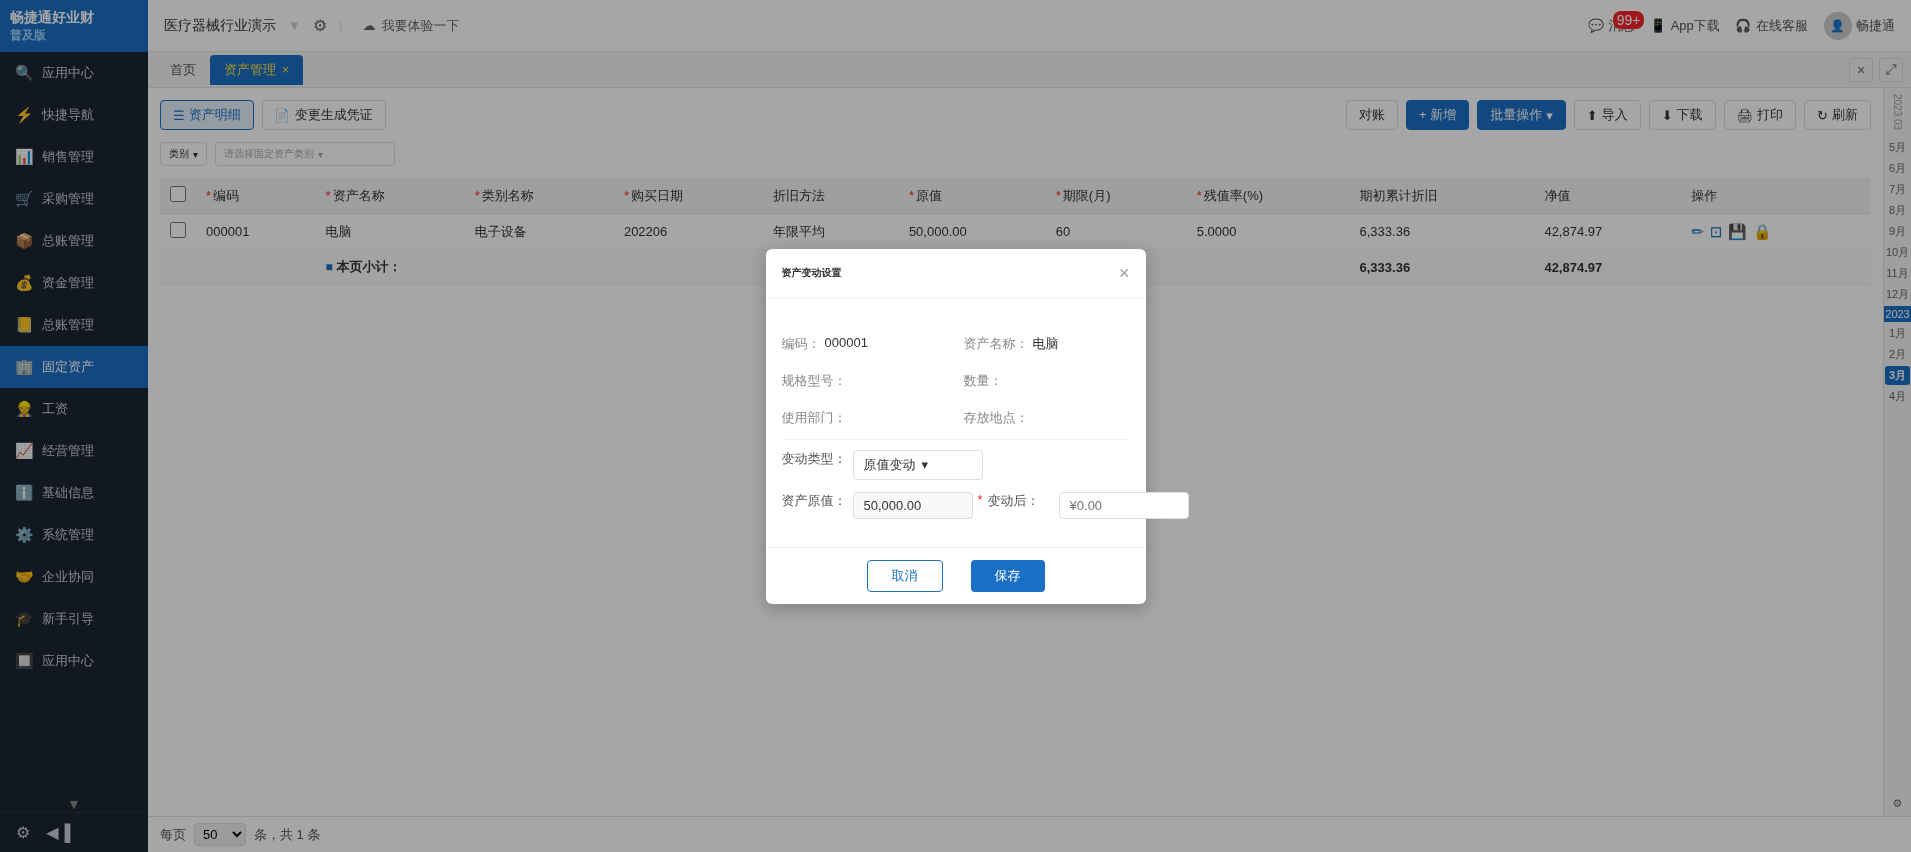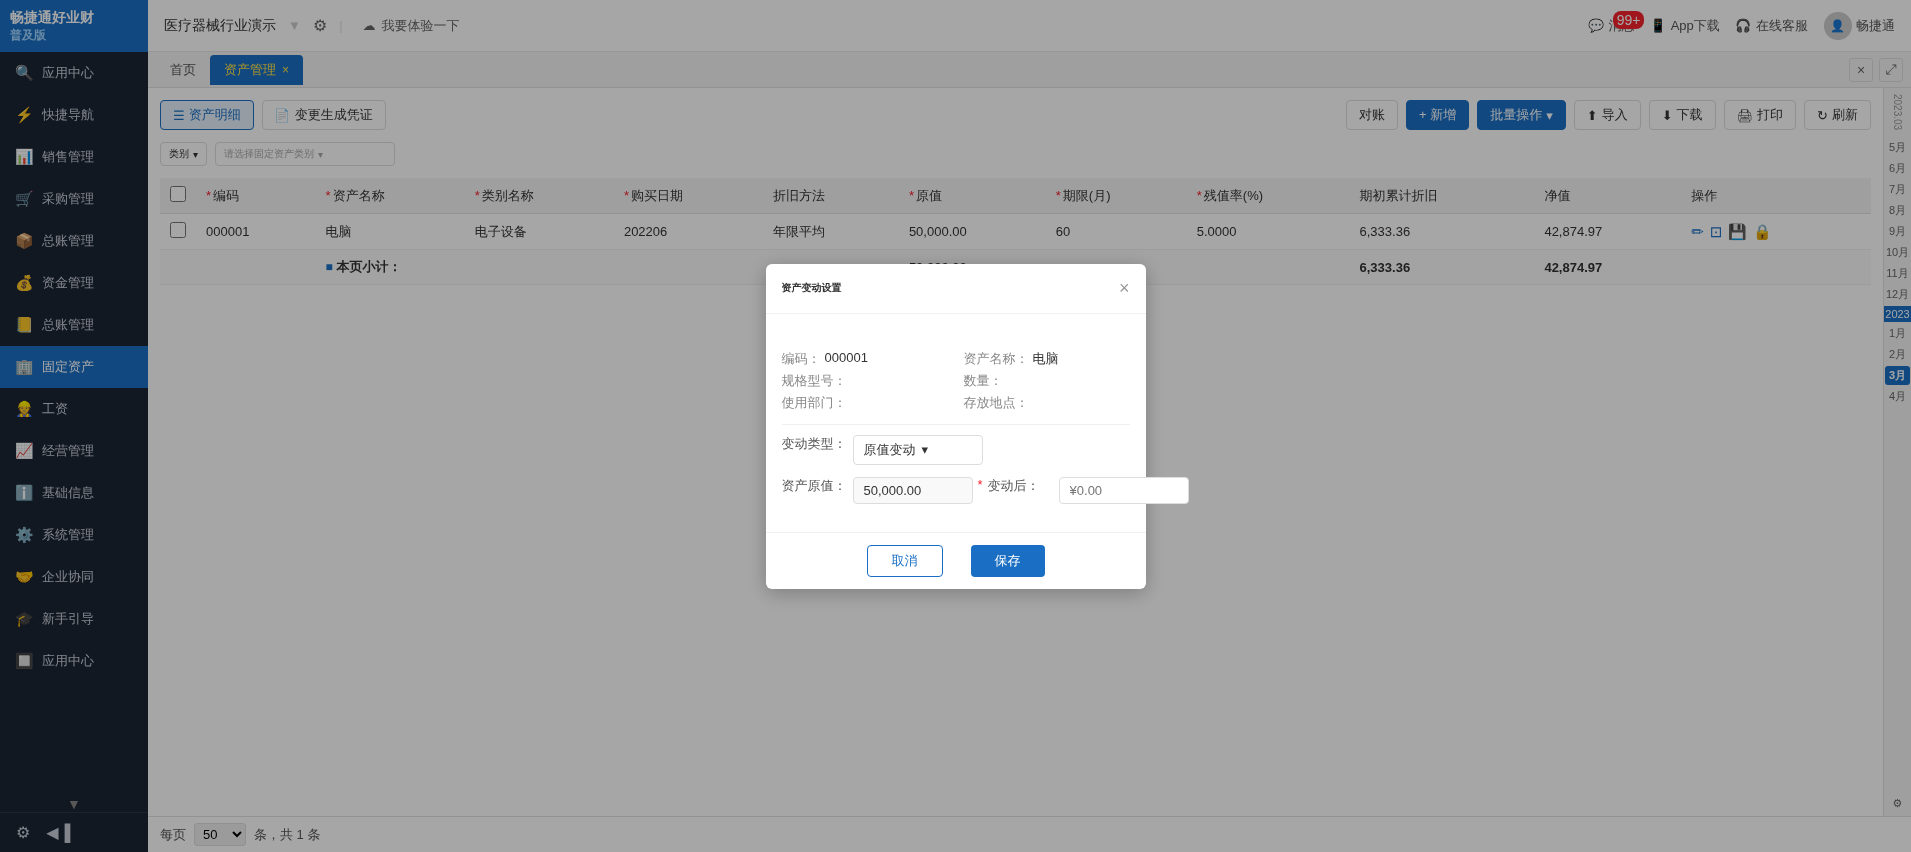--- a/index.html
+++ b/index.html
@@ -74,21 +74,21 @@
     .bottom-bar { height: 36px; background: #fff; border-top: 1px solid #e0e0e0; display: flex; align-items: center; padding: 0 12px; font-size: 13px; color: #555; flex-shrink: 0; gap: 8px; }
     .page-select { padding: 2px 4px; border: 1px solid #ddd; border-radius: 3px; font-size: 13px; }
 
     
     .modal-overlay { position: fixed; top: 0; left: 0; width: 100%; height: 100%; background: rgba(0,0,0,0.35); display: flex; align-items: center; justify-content: center; z-index: 1000; }
     .modal { background: #fff; border-radius: 6px; width: 380px; box-shadow: 0 4px 20px rgba(0,0,0,0.25); }
     .modal-header { padding: 14px 16px; border-bottom: 1px solid #f0f0f0; display: flex; align-items: center; justify-content: space-between; }
     .modal-title { font-size: 10px; font-weight: bold; color: #333; }
     .modal-close { color: #999; cursor: pointer; font-size: 18px; }
     .modal-body { padding: 16px; }
-    .modal-info-grid { display: grid; grid-template-columns: 1fr 1fr; gap: 4px 16px; margin-bottom: 12px; margin-top: 20px; }
+    .modal-info-grid { display: grid; grid-template-columns: 1fr 1fr; gap: 19px 16px; margin-bottom: 12px; margin-top: 20px; }
     .modal-info-item { display: flex; gap: 4px; font-size: 13px; color: #555; }
     .modal-info-label { color: #888; white-space: nowrap; }
     .modal-info-value { color: #333; }
     .modal-divider { border: none; border-top: 1px solid #f0f0f0; margin: 10px 0; }
     .modal-field-row { display: flex; align-items: flex-start; gap: 1px; margin-bottom: 12px; font-size: 13px; }
     .modal-field-label { color: #555; white-space: nowrap; min-width: 70px; }
     .modal-select { padding: 5px 10px; border: 1px solid #ddd; border-radius: 4px; font-size: 13px; display: flex; align-items: center; gap: 6px; cursor: pointer; min-width: 130px; color: #333; }
     .modal-input { padding: 5px 10px; border: 1px solid #ddd; border-radius: 4px; font-size: 13px; color: #333; min-width: 130px; }
     .modal-input-readonly { padding: 5px 10px; border: 1px solid #ddd; border-radius: 4px; font-size: 13px; color: #333; background: #f9f9f9; min-width: 120px; }
     .modal-footer { padding: 12px 16px; display: flex; justify-content: center; gap: 28px; border-top: 1px solid #f0f0f0; }

